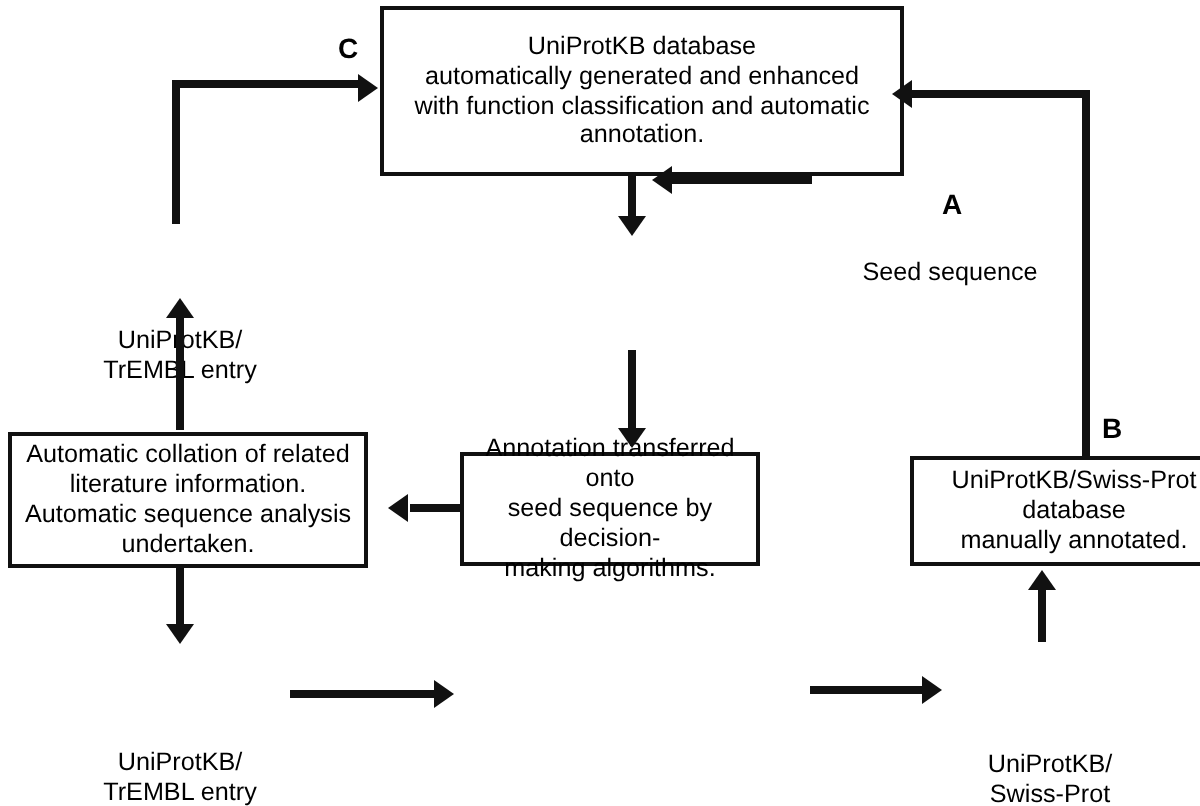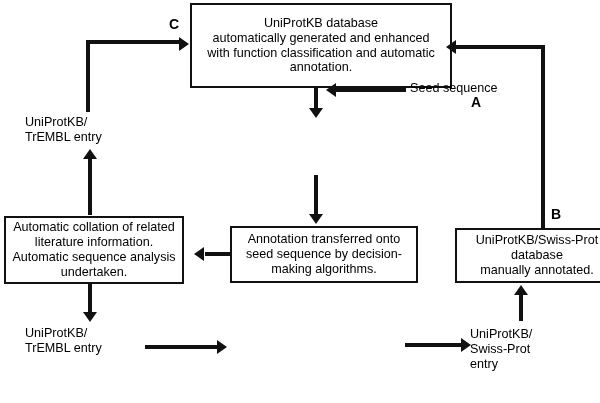--- a/index.html
+++ b/index.html
@@ -25,23 +25,25 @@
     align-items: center;
     justify-content: center;
     text-align: center;
     line-height: 1.18;
     font-size: 12.6px;
     padding: 2px 3px;
     white-space: pre-line;
   }
   .plain {
     position: absolute;
+    text-align: center;
     line-height: 1.2;
     font-size: 12.6px;
     white-space: pre-line;
+    margin-top: 48px;
   }
   .tag {
     position: absolute;
     font-weight: bold;
     font-size: 14px;
     line-height: 1;
   }
   
   .seg-h {
     position: absolute;
@@ -88,21 +90,21 @@
 automatically generated and enhanced
 with function classification and automatic
 annotation.</div>
 
 
   <div class="box" style="left:4px; top:216px; width:180px; height:68px;">Automatic collation of related
 literature information.
 Automatic sequence analysis
 undertaken.</div>
 
-  <div class="box" style="left:230px; top:226px; width:188px; height:57px;">Annotation transferred onto
+  <div class="box" style="left:230px; top:226px; width:150px; height:57px;">Annotation transferred onto
 seed sequence by decision-
 making algorithms.</div>
 
   <div class="box" style="left:455px; top:228px; width:164px; height:55px;">UniProtKB/Swiss-Prot
 database
 manually annotated.</div>
 
 
   <div class="plain" style="left:410px; top:81px; width:130px;">Seed sequence</div>
 

